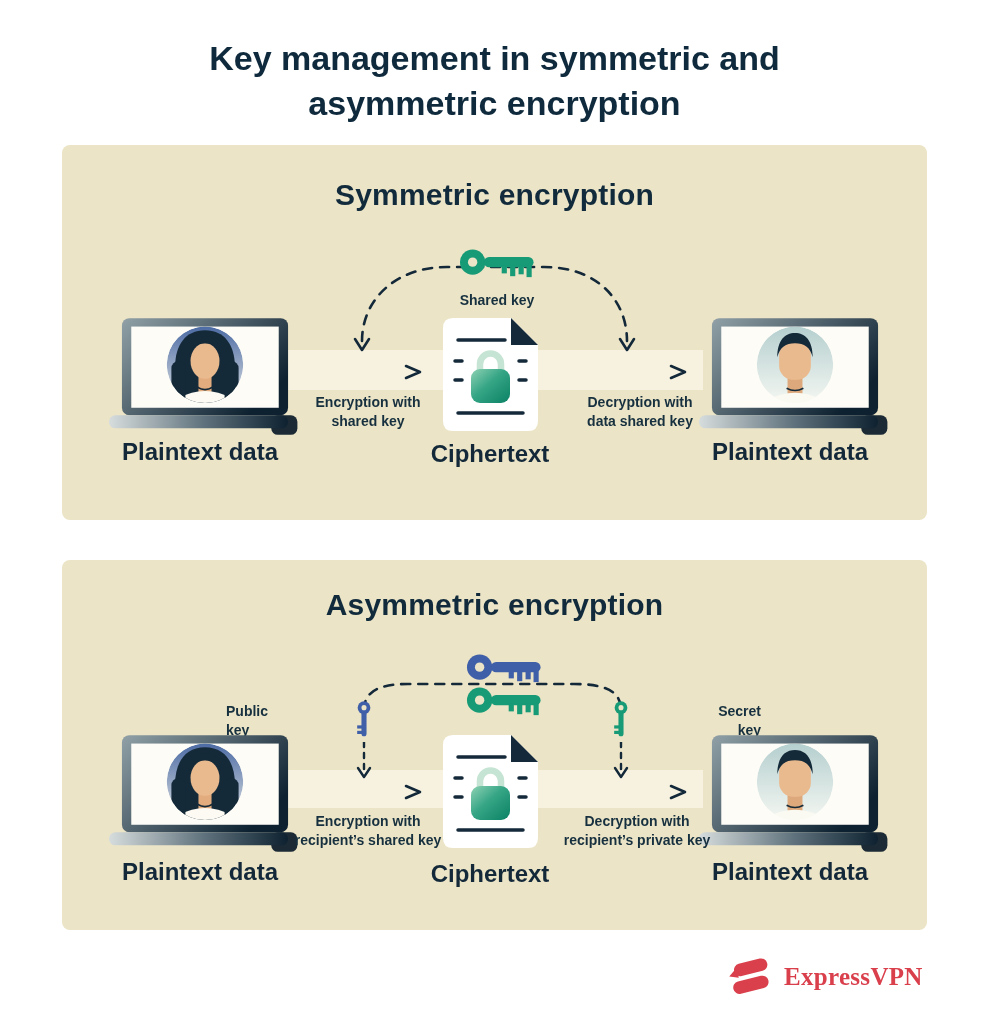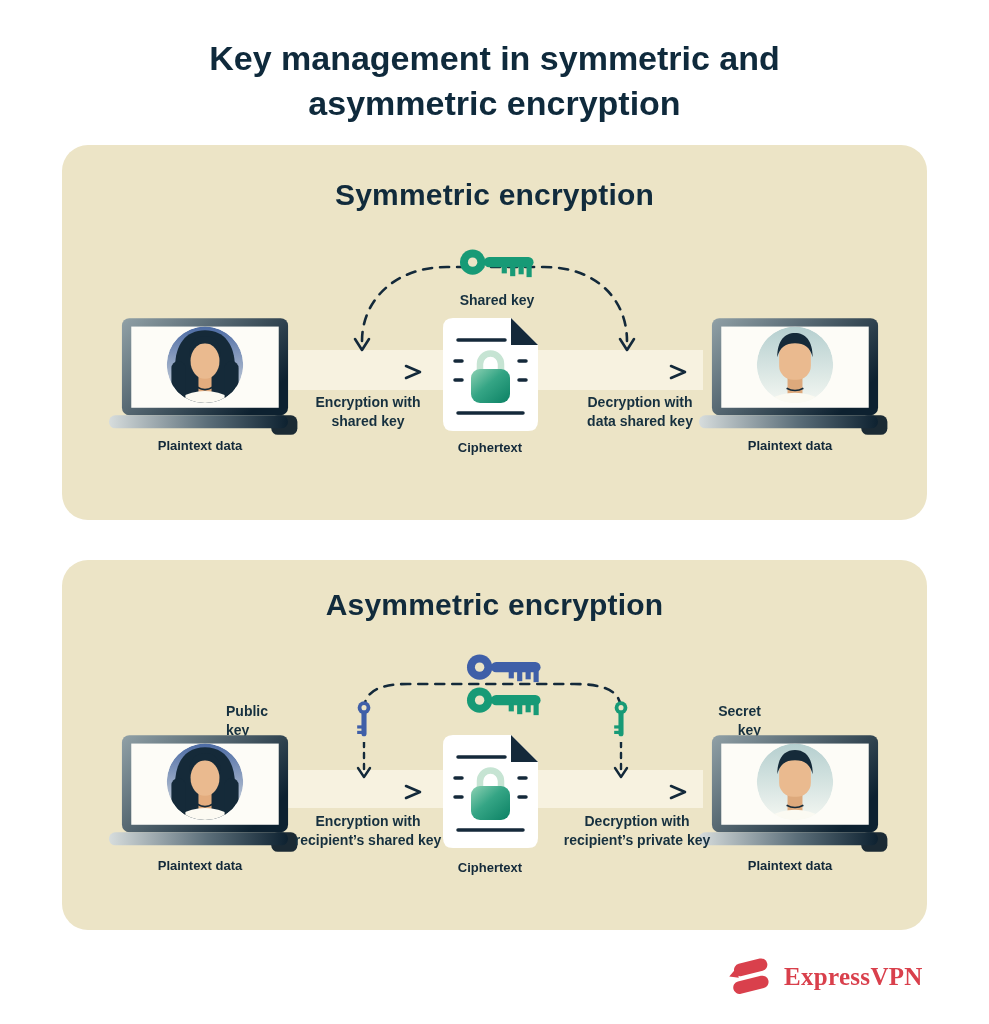--- a/index.html
+++ b/index.html
@@ -1,27 +1,27 @@
 <!DOCTYPE html>
 <html><head>
 <meta charset="utf-8">
 <style>
   html,body{margin:0;padding:0;background:#ffffff;}
   .page{position:relative;width:989px;height:1024px;background:#ffffff;
         font-family:"Liberation Sans",sans-serif;color:#13293a;overflow:hidden;}
   .abs{position:absolute;}
   .title{position:absolute;top:36px;left:0;width:100%;text-align:center;
          font-size:34px;font-weight:700;line-height:45px;color:#0f2a3c;}
-  .panel{position:absolute;left:62px;width:865px;background:#ece4c6;border-radius:26px;}
+  .panel{position:absolute;left:62px;width:865px;background:#ece4c6;border-radius:8px;}
   .panel.sym{top:145px;height:375px;}
   .panel.asym{top:560px;height:370px;}
   .heading{position:absolute;left:0;width:100%;text-align:center;
            font-size:30px;font-weight:700;color:#112b3c;letter-spacing:.2px;}
   .band{position:absolute;background:#f7f2e0;}
-  .itemlabel{position:absolute;font-size:13px;font-weight:700;text-align:center;color:#13293a;}
+  .itemlabel{position:absolute;font-size:24px;font-weight:700;text-align:center;color:#13293a;}
   .small{position:absolute;font-size:14px;font-weight:700;line-height:19px;
          text-align:center;color:#16303f;}
   .small.right{text-align:left;}
   .small.left{text-align:right;}
   .brandword{position:absolute;font-family:"Liberation Serif",serif;font-weight:700;
              font-size:25px;color:#d9404c;letter-spacing:.3px;}
   svg{display:block;}
 </style>
 </head>
 <body>

